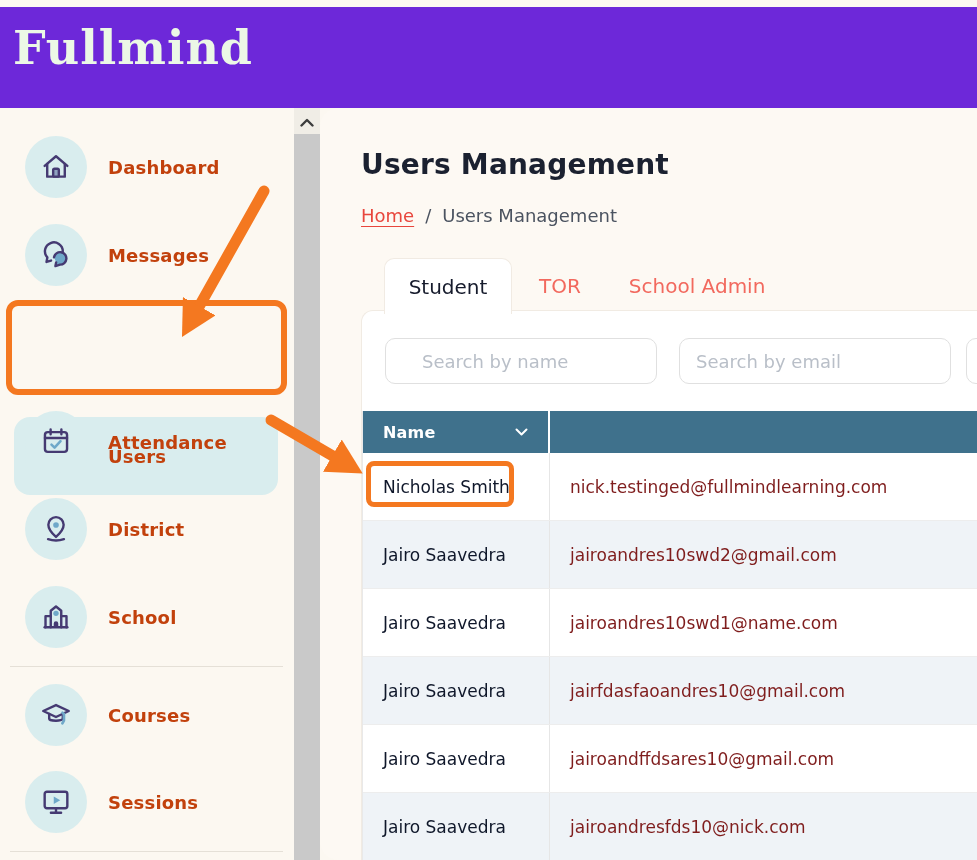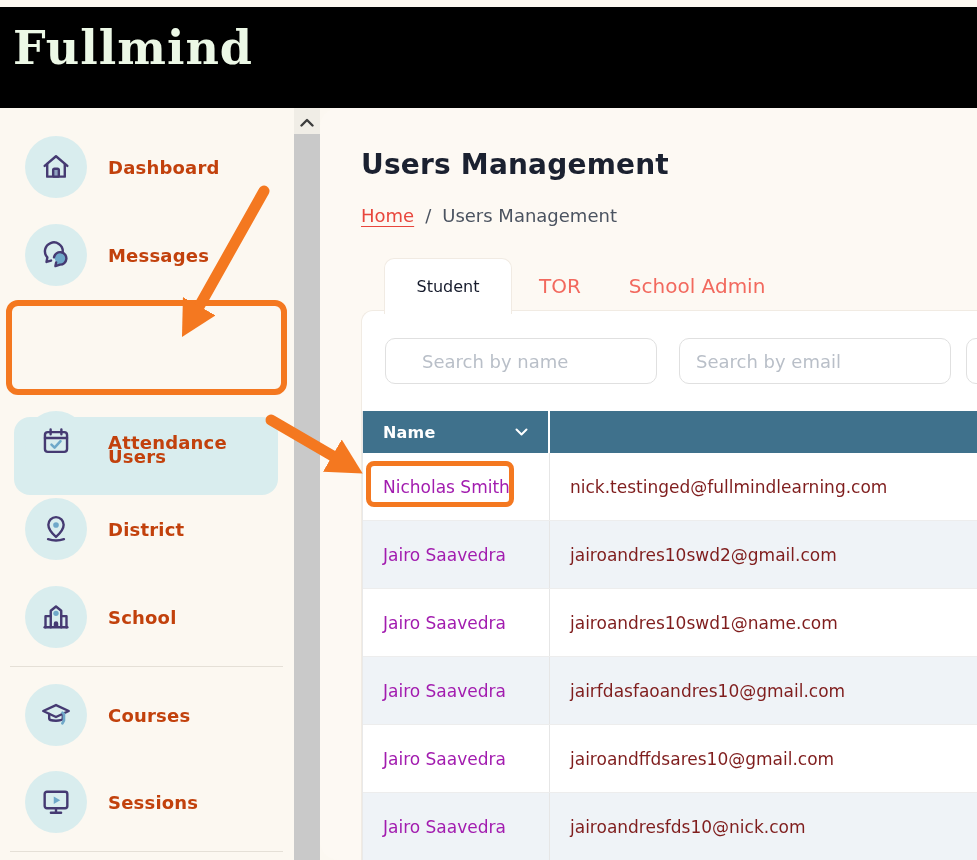--- a/index.html
+++ b/index.html
@@ -4,21 +4,21 @@
 <style>
   * { margin:0; padding:0; box-sizing:border-box; }
   html,body { background:#e9e9e9; }
   #app {
     position:relative; width:977px; height:860px; overflow:hidden;
     background:#fcf8f1;
     font-family:"DejaVu Sans","Liberation Sans",sans-serif;
     -webkit-font-smoothing:antialiased;
   }
   
-  .topbar { position:absolute; left:0; top:7px; width:977px; height:101px; background:#000000; }
+  .topbar { position:absolute; left:0; top:7px; width:977px; height:101px; background:#6d28d9; }
   .logo {
     position:absolute; left:13px; top:14px;
     font-family:"DejaVu Serif","Liberation Serif",serif;
     font-weight:700; font-size:46px; color:#ecf8e6; letter-spacing:1px;
   }
   
   .sidebar { position:absolute; left:0; top:108px; width:294px; height:752px; background:#fcf8f1; }
   .side-item { position:absolute; left:0; width:294px; height:64px; display:flex; align-items:center; cursor:pointer; }
   .icon-circle {
     width:62px; height:62px; border-radius:50%; background:#d9edee; flex:0 0 62px;
@@ -38,21 +38,21 @@
   .main { position:absolute; left:320px; top:108px; width:700px; height:752px; background:#fdf9f3;border-radius:19px; }
   .page-title { position:absolute; left:41px; top:40px; font-size:28px; font-weight:600; color:#1b2130; letter-spacing:.2px; }
   .breadcrumb { position:absolute; left:41px; top:97px; display:flex; gap:11px; font-size:18px; align-items:baseline; }
   .crumb-home { color:#e8463c; text-decoration:underline; text-underline-offset:4px; cursor:pointer; }
   .crumb-sep, .crumb-current { color:#4b5360; }
   
   .tabs { position:absolute; left:64px; top:150px; display:flex; align-items:stretch; height:56px; }
   .tab-card {
     width:128px; background:#ffffff; border:1px solid #f1ebe3; border-bottom:none;
     border-radius:10px 10px 0 0; display:flex; align-items:center; justify-content:center;
-    font-size:16px; color:#161b2c; font-weight:500; position:relative; z-index:3; cursor:pointer;
+    font-size:20px; color:#161b2c; font-weight:500; position:relative; z-index:3; cursor:pointer;
   }
   .tab-plain { display:flex; align-items:center; font-size:20px; color:#f2695e; font-weight:500; cursor:pointer; }
   .tab-tor { padding:0 21px 0 27px; }
   .tab-admin { padding:0 20px 0 27px; }
   
   .panel {
     position:absolute; left:41px; top:202px; width:616px; height:550px; background:#ffffff;
     border-top-left-radius:12px; border-left:1px solid #f1ebe3; border-top:1px solid #f1ebe3; z-index:2;
   }
   .search-input {
@@ -71,21 +71,21 @@
     display:flex; align-items:center; color:#ffffff; font-size:16px; font-weight:700;
     letter-spacing:.2px; position:relative; cursor:pointer;
   }
   .th-name { width:187px; padding-left:20px; border-right:2px solid #ffffff; }
   .th-email { flex:1; padding-left:20px; }
   .th .chev { position:absolute; right:20px; top:50%; transform:translateY(-50%); display:flex; }
   .trow { display:flex; height:68px; background:#ffffff; border-bottom:1px solid #ededed; }
   .trow.alt { background:#eff3f7; }
   .td-name {
     width:187px; padding-left:20px; display:flex; align-items:center;
-    color:#a21caf; font-size:17px; border-right:1px solid #e6e6e6; cursor:pointer;
+    color:#0f172a; font-size:17px; border-right:1px solid #e6e6e6; cursor:pointer;
   }
   .td-email { flex:1; padding-left:20px; display:flex; align-items:center; color:#7f1d1d; font-size:17px; }
   .table { border-left:1px solid #e9e9e9; }
   
   .anno-box { position:absolute; border-style:solid; border-color:#f47820; z-index:50; pointer-events:none; }
   .anno-users { left:6px; top:300px; width:281px; height:95px; border-width:6px; border-radius:12px; }
   .anno-nick { left:366px; top:461px; width:148px; height:46px; border-width:5px; border-radius:8px; }
   .anno-arrows { position:absolute; left:0; top:0; width:977px; height:860px; z-index:51; pointer-events:none; }
 </style>
 </head>

